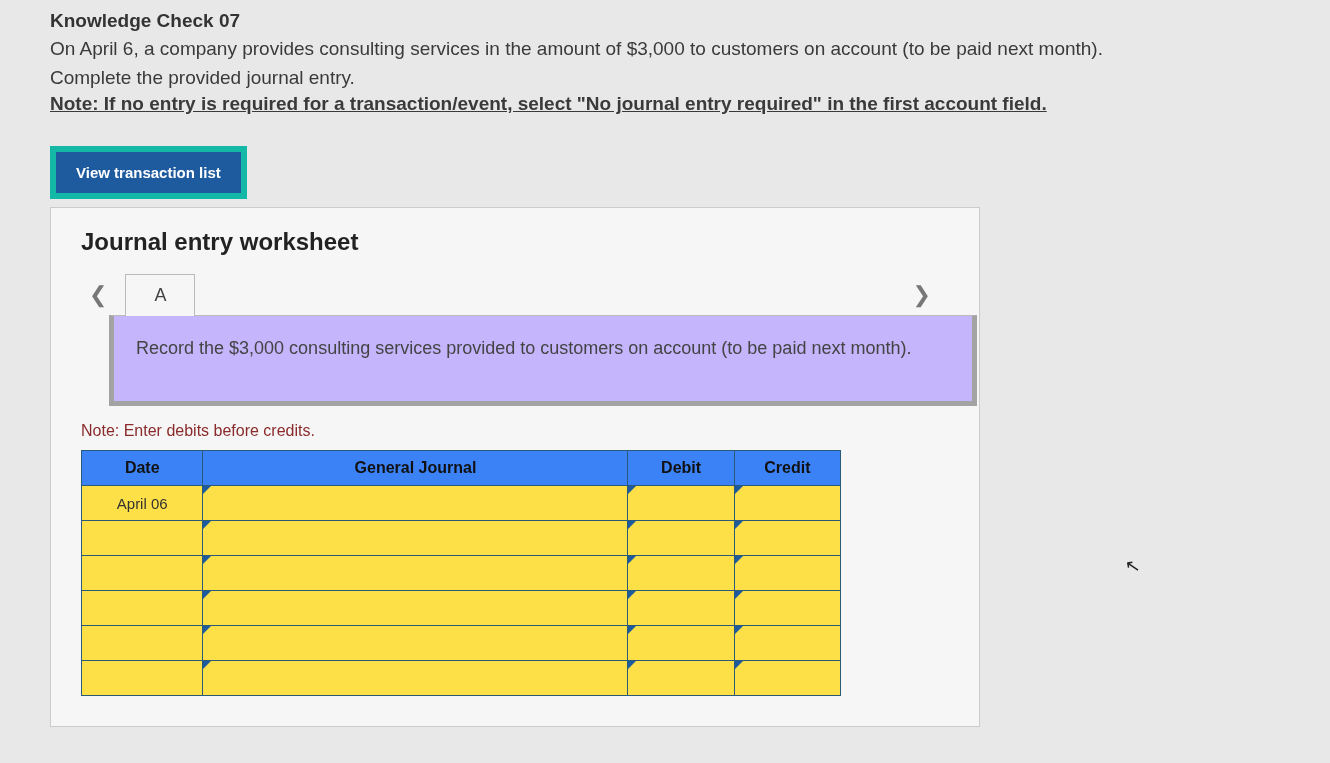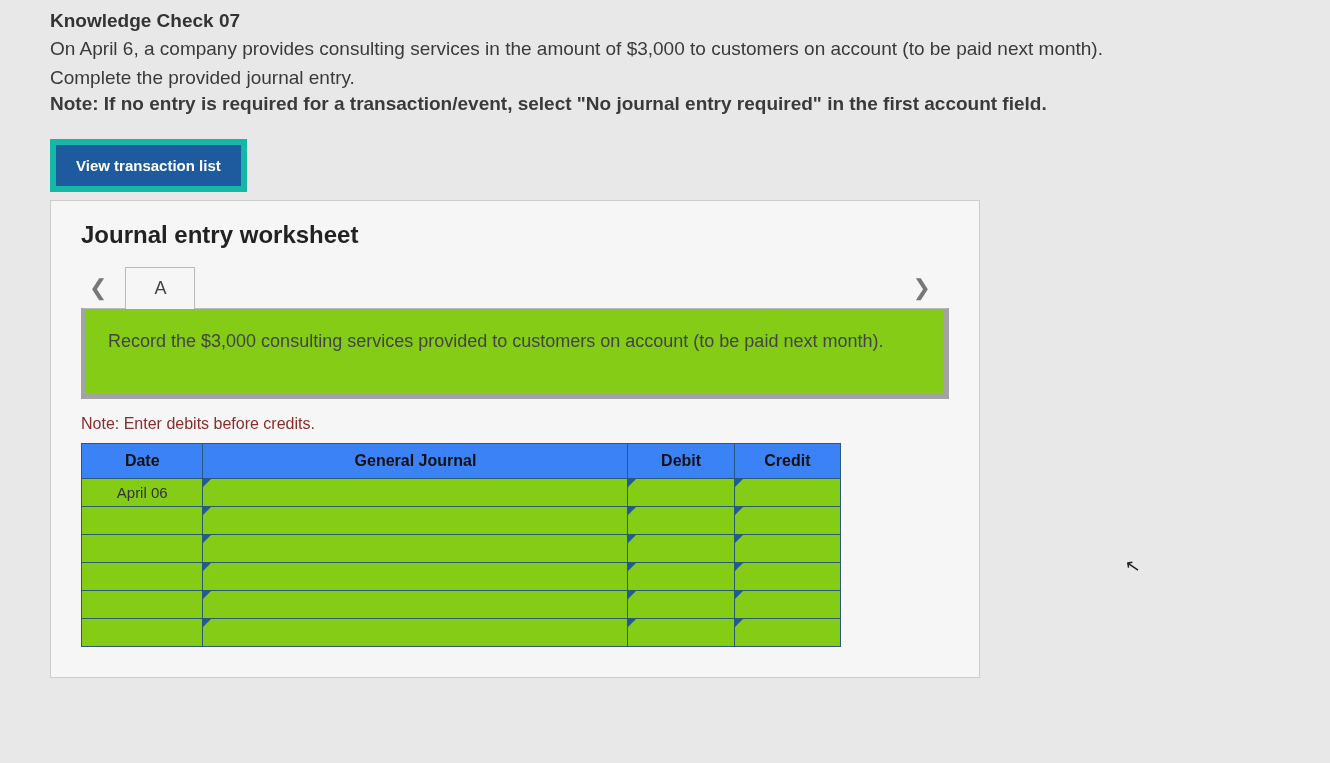--- a/index.html
+++ b/index.html
@@ -19,21 +19,22 @@
 }
 .prompt {
   font-size: 19px;
   color: #3a3a3a;
   line-height: 1.4;
   margin-bottom: 2px;
 }
 .note-line {
   font-size: 19px;
   color: #3a3a3a;
-  margin-bottom: 24px;
+  margin-bottom: 31px;
+  text-decoration: underline;
 }
 .note-line .bold { font-weight: bold; }
 .view-btn {
   background: #1e5a9e;
   color: #fff;
   border: 6px solid #14b8a6;
   padding: 12px 20px;
   font-size: 15px;
   font-weight: bold;
   cursor: pointer;
@@ -70,27 +71,28 @@
   border-bottom: none;
   background: #f6f6f6;
   padding: 10px 28px;
   font-size: 18px;
   color: #444;
   cursor: pointer;
 }
 .instruction-box {
   border: 5px solid #a3a3a3;
   border-top: 1px solid #bbb;
-  background: #84cc16;
+  background: #c4b5fd;
   padding: 20px 22px 40px 22px;
   font-size: 18px;
   color: #444;
   line-height: 1.4;
   width: 100%;
   margin-top: -1px;
+  margin-left: 28px;
 }
 .note-debits {
   color: #8a2b2b;
   font-size: 16px;
   margin: 16px 0 10px 0;
 }
 .j-table {
   border-collapse: collapse;
   width: 760px;
 }
@@ -101,24 +103,24 @@
   font-size: 16px;
   padding: 8px 6px;
   border: 1px solid #2a5a7a;
   text-align: center;
 }
 .j-table th.date-h { width: 120px; }
 .j-table th.gj-h { width: 420px; }
 .j-table th.dc-h { width: 105px; }
 .j-table td {
   border: 1px solid #2a5a7a;
-  height: 28px;
+  height: 35px;
   padding: 4px 8px;
   font-size: 15px;
-  background: #84cc16;
+  background: #fde047;
   position: relative;
   text-align: center;
 }
 .j-table td.gj-cell { text-align: left; }
 .dropdown-marker {
   position: absolute;
   top: 0;
   left: 0;
   width: 0; height: 0;
   border-left: 8px solid #1e5a9e;

